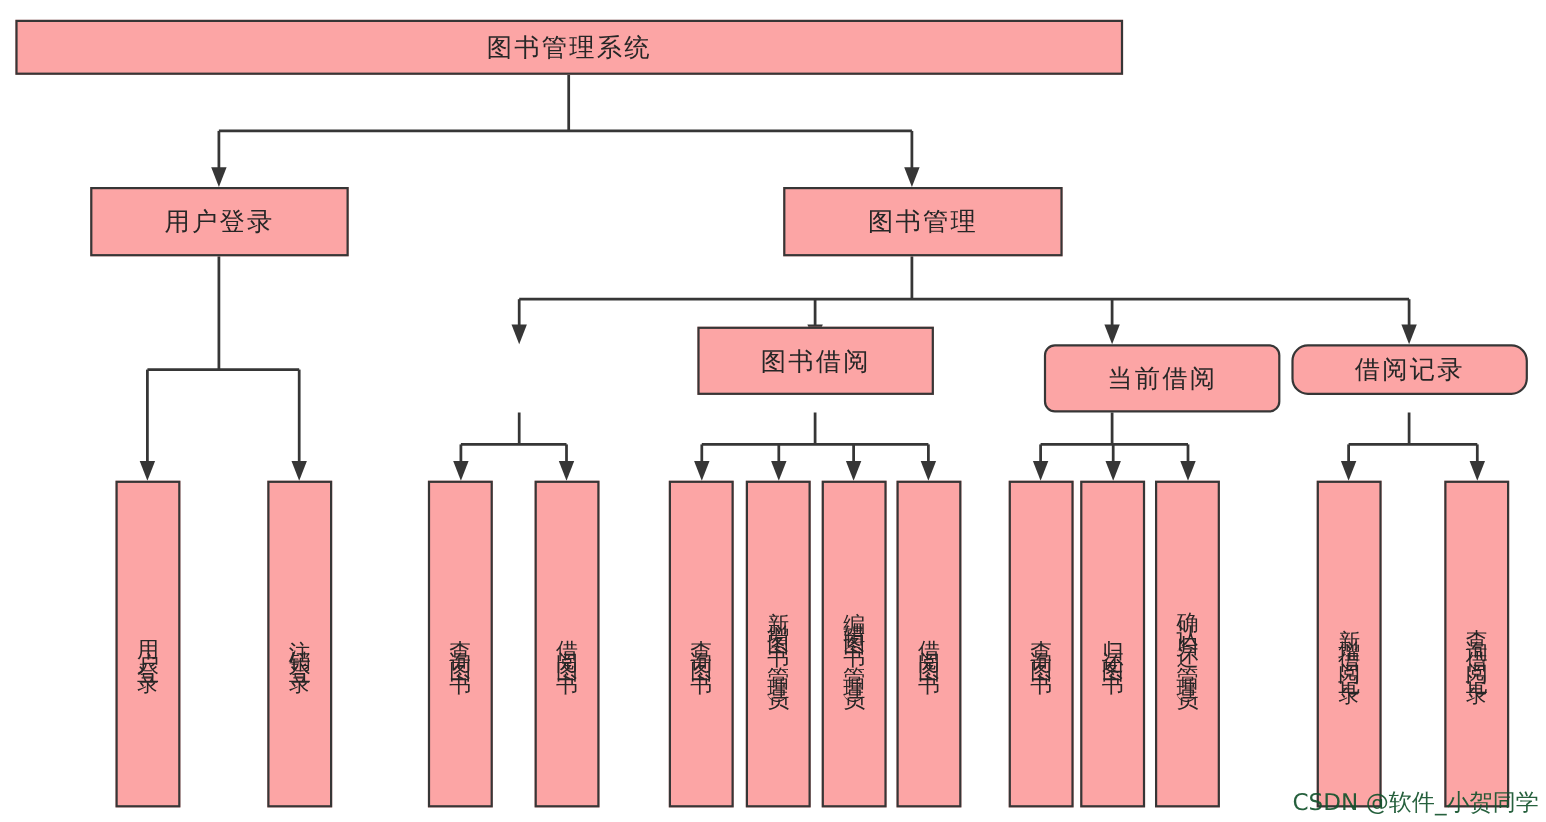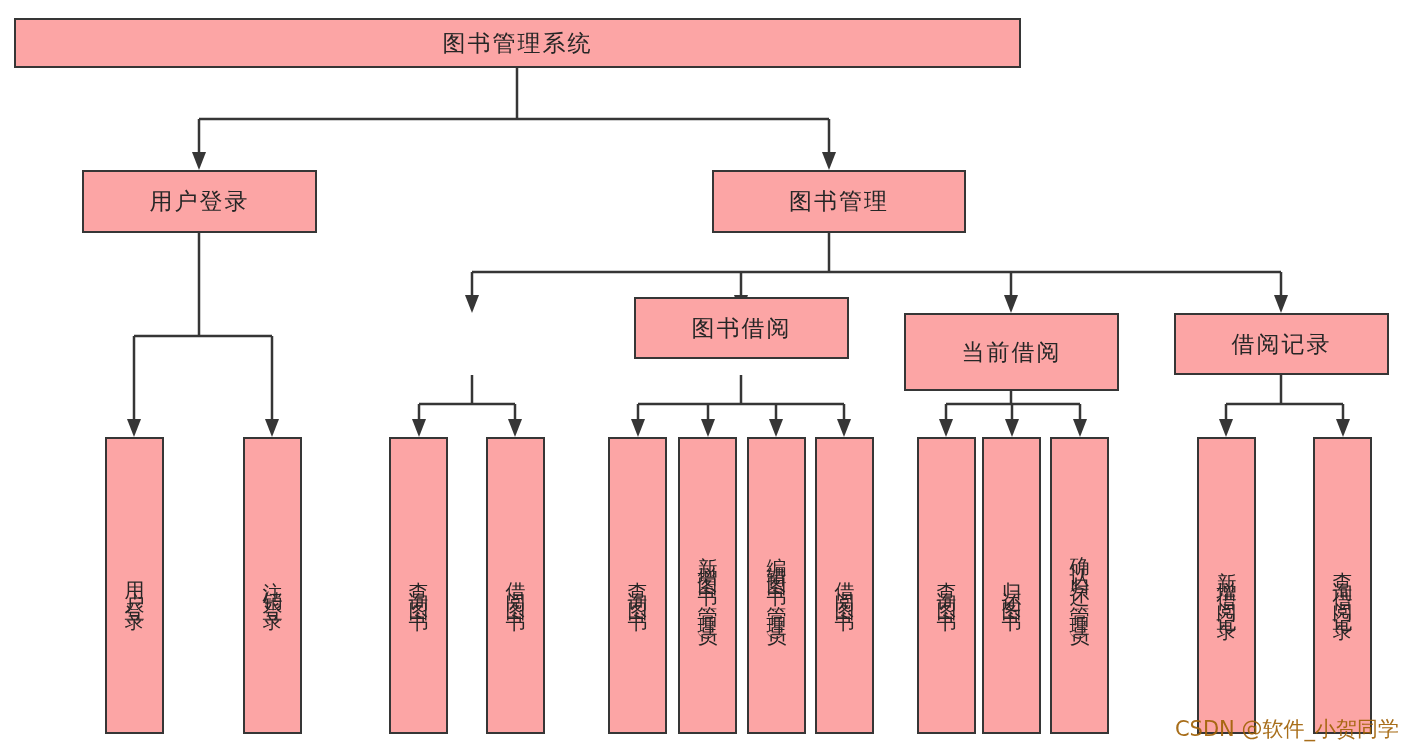--- a/index.html
+++ b/index.html
@@ -40,43 +40,43 @@
     font-size: 20px;
     letter-spacing: 10px;
     line-height: 55px;
     display: block;
   }
   .root-box    { left: 14px;  top: 18px;  width: 1007px; height: 50px; }
   .n-user      { left: 82px;  top: 170px; width: 235px;  height: 63px; }
   .n-book      { left: 712px; top: 170px; width: 254px;  height: 63px; }
   .n-recommend { left: 364px; top: 313px; width: 215px;  height: 62px; }
   .n-borrowing { left: 634px; top: 297px; width: 215px;  height: 62px; }
-  .n-current   { left: 904px; top: 313px; width: 215px;  height: 78px; }
-  .n-records   { left: 1174px;top: 313px; width: 215px;  height: 62px; }
+  .n-current   { left: 949px; top: 313px; width: 215px;  height: 62px; border-radius: 10px; }
+  .n-records   { left: 1174px;top: 313px; width: 215px;  height: 46px; border-radius: 15px; }
   .leaf       { top: 437px; width: 59px; height: 297px; }
   .lf-0  { left: 105px; }
   .lf-1  { left: 243px; }
   .lf-2  { left: 389px; }
   .lf-3  { left: 486px; }
   .lf-4  { left: 608px; }
   .lf-5  { left: 678px; }
   .lf-6  { left: 747px; }
   .lf-7  { left: 815px; }
   .lf-8  { left: 917px; }
   .lf-9  { left: 982px; }
   .lf-10 { left: 1050px; }
   .lf-11 { left: 1197px; }
   .lf-12 { left: 1313px; }
   .watermark {
     position: absolute;
     right: 6px;
     bottom: 4px;
     z-index: 3;
     font-size: 21px;
-    color: #a16207;
+    color: #14532d;
     opacity: 0.92;
     white-space: nowrap;
   }
 </style>
 </head>
 <body>
 
 <div class="canvas">
 
   <svg class="connectors" viewBox="0 0 1405 747" xmlns="http://www.w3.org/2000/svg">

